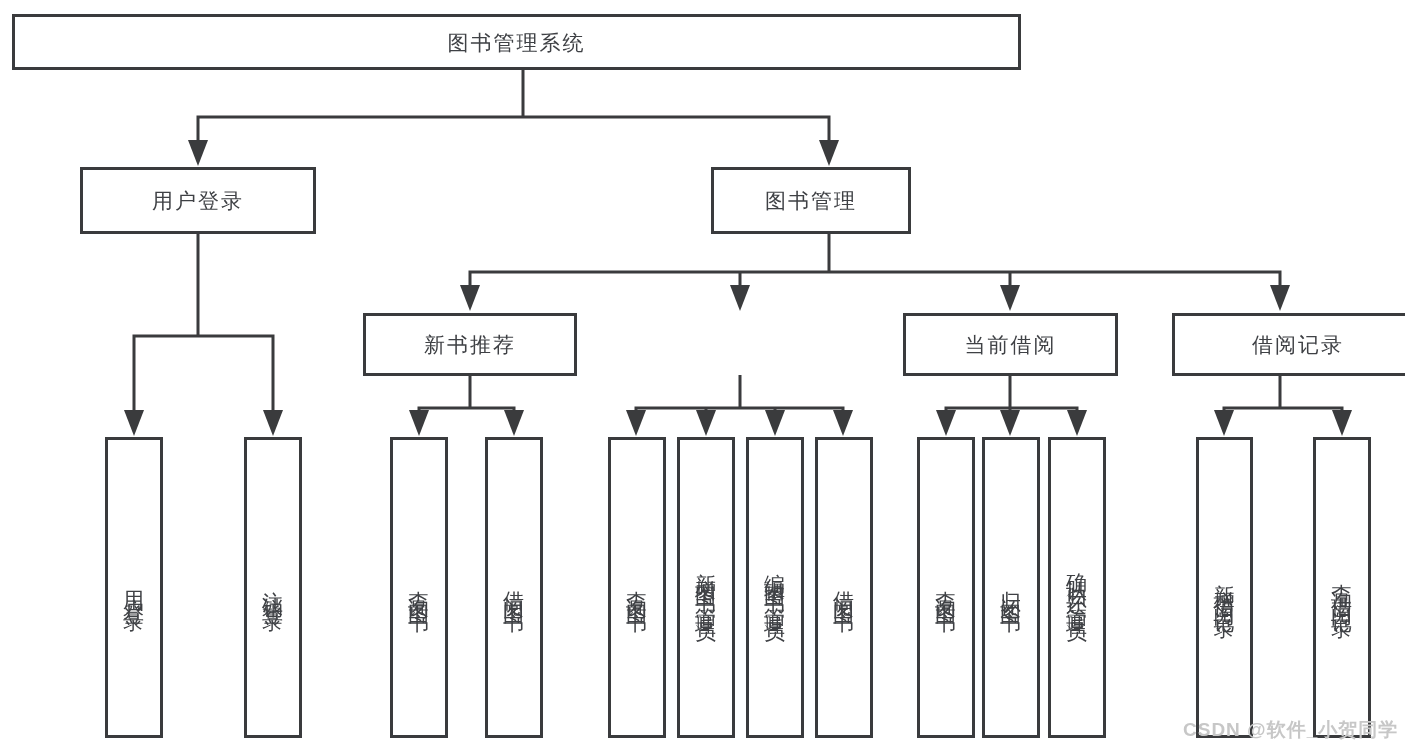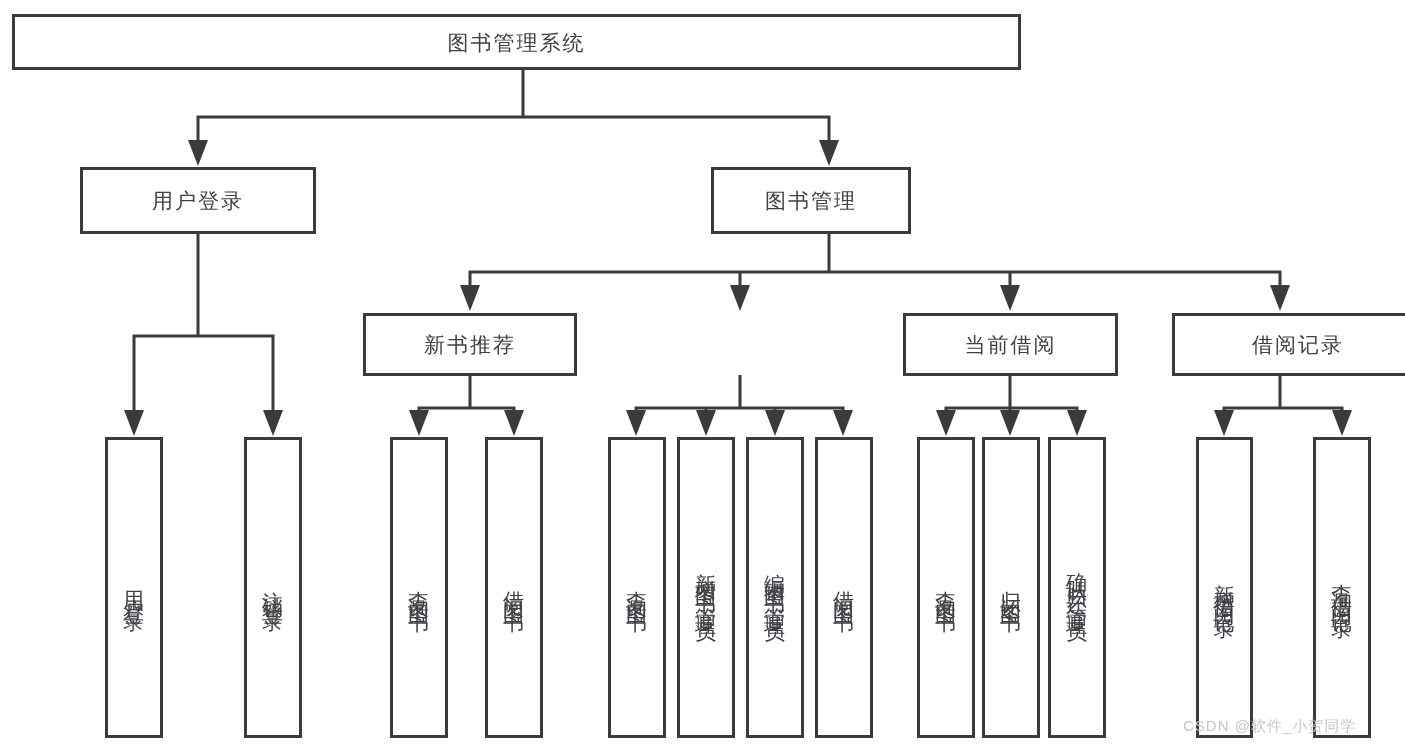--- a/index.html
+++ b/index.html
@@ -28,25 +28,26 @@
     line-height:1;
   }
   .node.v{
     writing-mode:vertical-lr;
     letter-spacing:7px;
     font-size:21px;
   }
   .watermark{
     position:absolute;
     left:1183px;top:717px;
-    font-size:15px;
+    font-size:19px;
     color:#c7c7c7;
     letter-spacing:1px;
     white-space:nowrap;
     z-index:6;
+    font-weight:bold;
   }
 </style>
 </head>
 <body>
 
 <div class="canvas">
 
   <svg class="connectors" viewBox="0 0 1405 747" xmlns="http://www.w3.org/2000/svg">
     <g stroke="#3a3b3d" stroke-width="3" fill="none">
 

